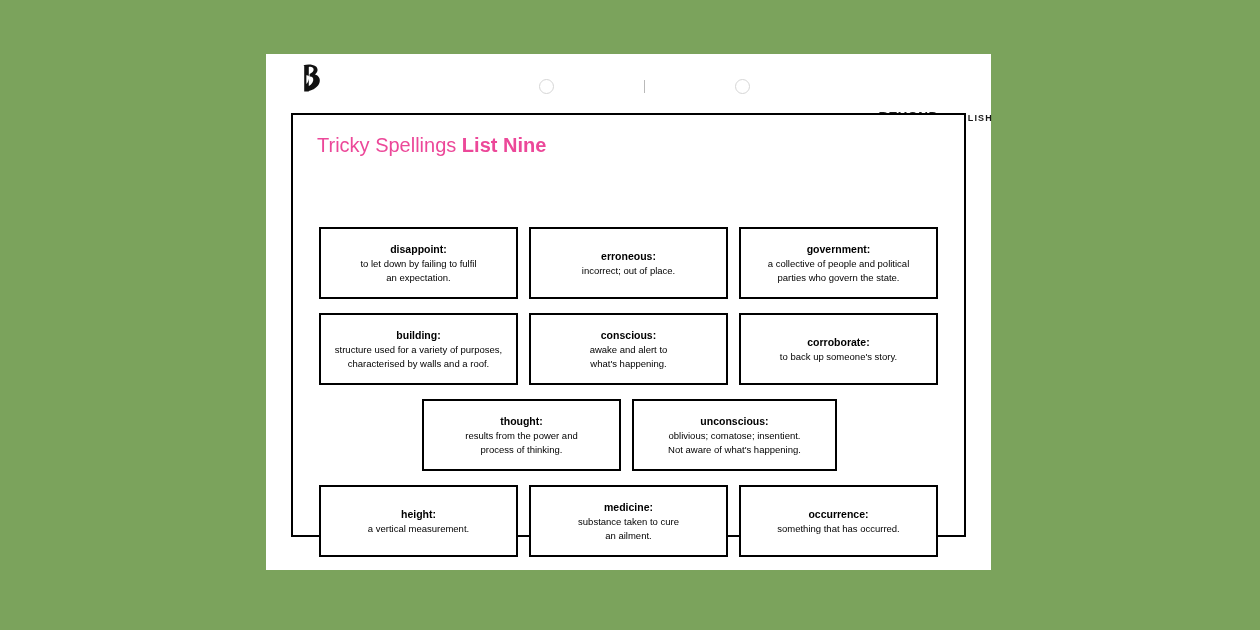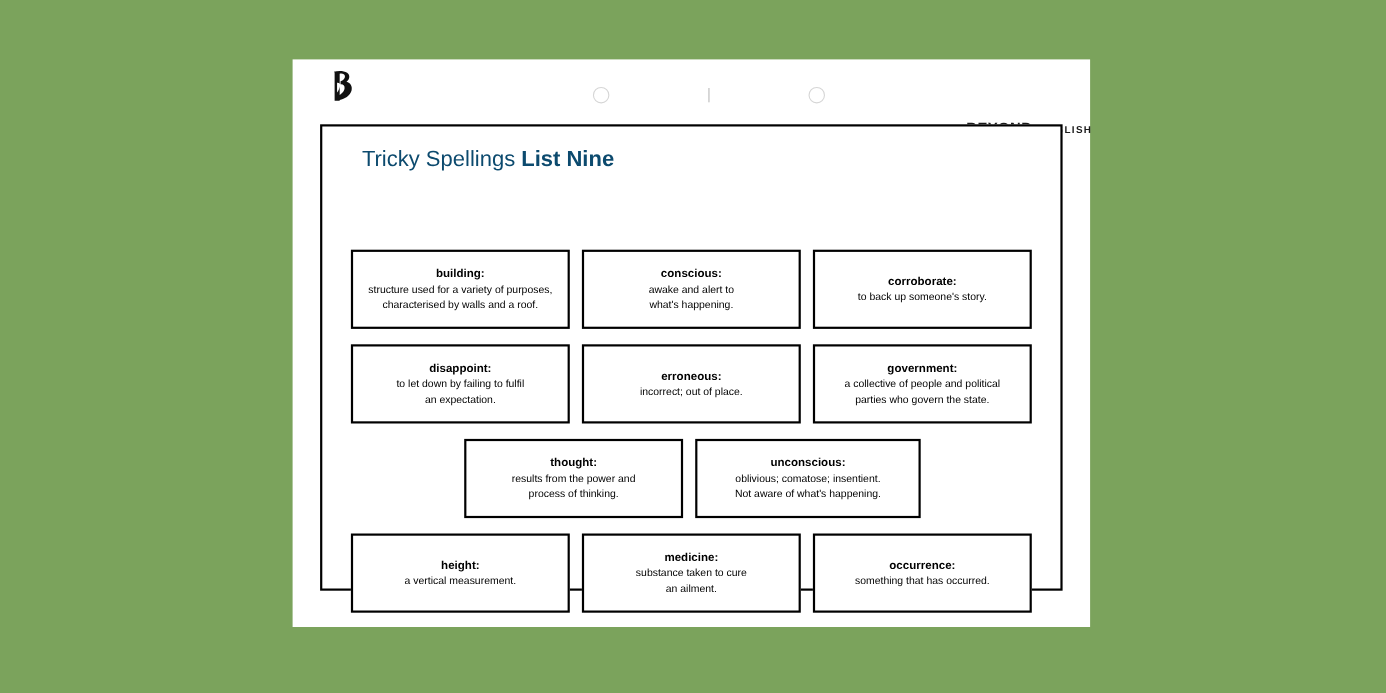--- a/index.html
+++ b/index.html
@@ -100,24 +100,24 @@
     top: 59px;
     width: 675px;
     height: 424px;
     border: 2px solid #000000;
     box-sizing: border-box;
     background: #ffffff;
   }
 
   #worksheet-title {
     position: absolute;
-    left: 36px;
+    left: 24px;
     top: 19px;
     font-size: 20px;
-    color: #0c4a6e;
+    color: #ec4899;
     white-space: nowrap;
   }
   #worksheet-title-regular { font-weight: normal; }
   #worksheet-title-bold { font-weight: bold; }
 
   
   #word-card-grid {
     position: absolute;
     left: 26px;
     top: 112px;
@@ -196,49 +196,49 @@
   <div id="content-frame">
 
     <div id="worksheet-title">
       <span id="worksheet-title-regular">Tricky Spellings </span><span id="worksheet-title-bold">List Nine</span>
     </div>
 
     <div id="word-card-grid">
 
       <div class="card-row">
         <div class="word-card">
+          <div class="word-term">disappoint:</div>
+          <div class="word-definition">to let down by failing to fulfil
+an expectation.</div>
+        </div>
+        <div class="word-card">
+          <div class="word-term">erroneous:</div>
+          <div class="word-definition">incorrect; out of place.</div>
+        </div>
+        <div class="word-card">
+          <div class="word-term">government:</div>
+          <div class="word-definition">a collective of people and political
+parties who govern the state.</div>
+        </div>
+      </div>
+
+      <div class="card-row">
+        <div class="word-card">
           <div class="word-term">building:</div>
           <div class="word-definition">structure used for a variety of purposes,
 characterised by walls and a roof.</div>
         </div>
         <div class="word-card">
           <div class="word-term">conscious:</div>
           <div class="word-definition">awake and alert to
 what's happening.</div>
         </div>
         <div class="word-card">
           <div class="word-term">corroborate:</div>
           <div class="word-definition">to back up someone's story.</div>
-        </div>
-      </div>
-
-      <div class="card-row">
-        <div class="word-card">
-          <div class="word-term">disappoint:</div>
-          <div class="word-definition">to let down by failing to fulfil
-an expectation.</div>
-        </div>
-        <div class="word-card">
-          <div class="word-term">erroneous:</div>
-          <div class="word-definition">incorrect; out of place.</div>
-        </div>
-        <div class="word-card">
-          <div class="word-term">government:</div>
-          <div class="word-definition">a collective of people and political
-parties who govern the state.</div>
         </div>
       </div>
 
       <div class="card-row centered">
         <div class="word-card">
           <div class="word-term">thought:</div>
           <div class="word-definition">results from the power and
 process of thinking.</div>
         </div>
         <div class="word-card wide">

